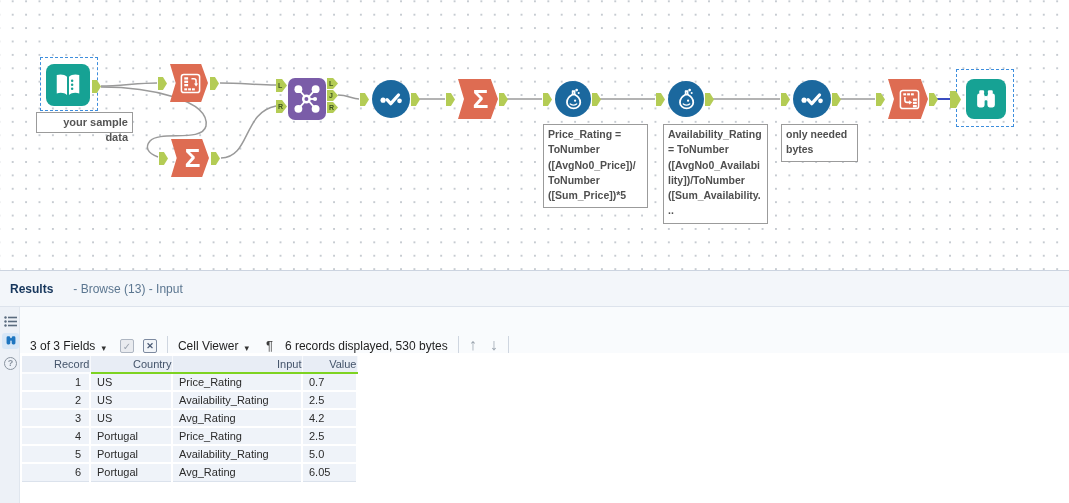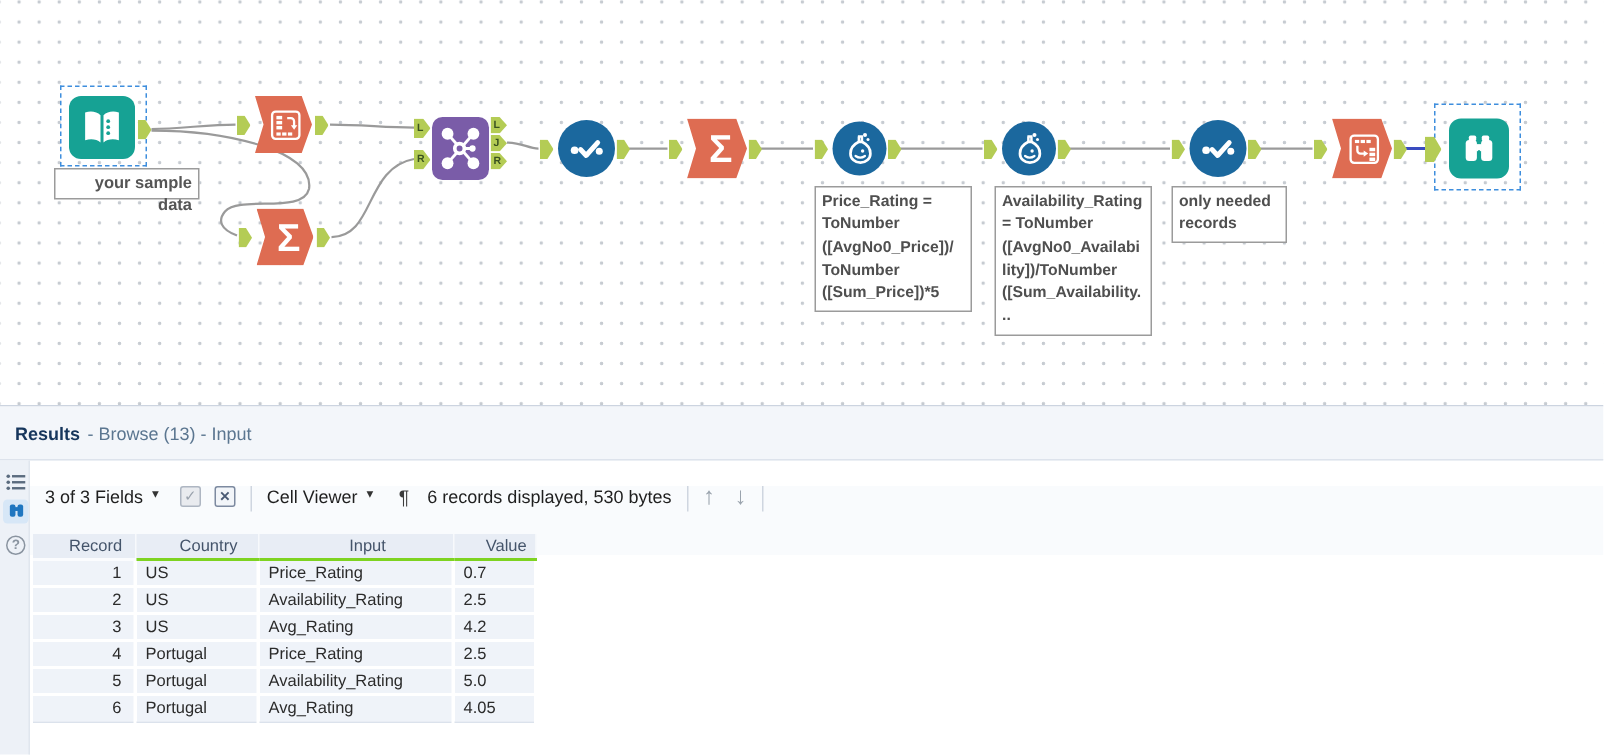--- a/index.html
+++ b/index.html
@@ -34,43 +34,43 @@
           font-size:10.5px; font-weight:600; line-height:15.3px; padding:2px 4px; white-space:pre-line; }
   .note.one { font-size:11px; font-weight:700; color:#555;text-align:right; }
 
   
   #results { position:absolute; left:0; top:270px; width:1069px; height:233px; background:#fff;
              border-top:1px solid #ccd4e0; }
   #results-header { position:absolute; left:0; top:0; width:1069px; height:36px; background:#f3f6fa;
                     border-bottom:1px solid #dde3ec; display:flex; align-items:center; padding-left:10px;
                     font-size:12px; }
   #results-header .t1 { font-weight:bold; color:#16365c; }
-  #results-header .t2 { color:#5b7690; margin-left:5px; }
+  #results-header .t2 { color:#5b7690; margin-left:20px; }
 
   #side-strip { position:absolute; left:0; top:36px; width:20px; height:197px; background:#edf1f7;
                 border-right:1px solid #e0e6ee; }
   .strip-ic { position:absolute; left:2px; width:17px; height:16px; display:flex; align-items:center;
               justify-content:center; cursor:pointer; }
   .strip-sel { background:#d7e7f7; border-radius:3px; }
   .help-circ { width:13px; height:13px; border:1.2px solid #8a94a0; border-radius:50%; color:#8a94a0;
                font-size:9px; font-weight:bold; display:flex; align-items:center; justify-content:center; }
 
-  #toolbar { position:absolute; left:20px; top:53px; width:1049px; height:46px; background:#f9fbfd;
-             display:flex; align-items:flex-start; font-size:12px; color:#1f1f1f; }
+  #toolbar { position:absolute; left:20px; top:36px; width:1049px; height:46px; background:#f9fbfd;
+             display:flex; align-items:flex-end; font-size:12px; color:#1f1f1f; }
   .caret { font-size:9px; color:#333; margin-left:6px; }
   .tb-sep { width:1px; height:17px; background:#cfd6e0; margin:0 10px; }
   .cb { width:14px; height:14px; border:1px solid #aeb6c2; background:#e9ebef; color:#9aa2ad;
         font-size:10px; display:flex; align-items:center; justify-content:center; border-radius:2px; }
   .xb { width:14px; height:14px; border:1px solid #7d8aa0; background:#f2f5f9; color:#4a5a74;
         font-size:9px; font-weight:bold; display:flex; align-items:center; justify-content:center; border-radius:2px; }
   .pil { color:#3c3c3c; font-size:13px; }
   .arrow { color:#9aa3ad; font-size:16px; line-height:1; cursor:pointer; }
 
   #grid { position:absolute; left:22px; top:85px; border-collapse:collapse; table-layout:fixed; }
-  #grid th { background:#e8edf5; color:#44546A; font-weight:normal; font-size:11px; text-align:center;
+  #grid th { background:#e8edf5; color:#44546A; font-weight:normal; font-size:11px; text-align:right;
              height:17px; padding:0 0 0 16px; border-right:1px solid #f7f9fc; }
   #grid th.grn { border-bottom:2px solid #7ED321; }
   #grid th.nogrn { border-bottom:2px solid #fbfcfe; }
   #grid td { background:#eff3f9; color:#2b2b2b; font-size:11px; height:18px; padding:0 6px;
              border-right:2px solid #fff; border-bottom:2px solid #fff; overflow:hidden; white-space:nowrap; }
   #grid td.num { text-align:right; padding-right:8px; }
   #grid tr:last-child td { border-bottom:1px solid #dbe2ec; }
 
   svg { display:block; }
 </style>
@@ -266,21 +266,21 @@
 ([AvgNo0_Price])/
 ToNumber
 ([Sum_Price])*5</div>
     <div class="note" style="left:663px; top:124px; width:105px; height:100px;">Availability_Rating
 = ToNumber
 ([AvgNo0_Availabi
 lity])/ToNumber
 ([Sum_Availability.
 ..</div>
     <div class="note" style="left:781px; top:124px; width:77px; height:38px;">only needed
-records</div>
+bytes</div>
   </div>
 
   <div id="results">
 
     <div id="results-header">
       <span class="t1">Results</span>
       <span class="t2">- Browse (13) - Input</span>
     </div>
 
     <div id="side-strip">
@@ -365,18 +365,18 @@
         <tr>
           <td class="num">5</td>
           <td>Portugal</td>
           <td>Availability_Rating</td>
           <td>5.0</td>
         </tr>
         <tr>
           <td class="num">6</td>
           <td>Portugal</td>
           <td>Avg_Rating</td>
-          <td>4.05</td>
+          <td>6.05</td>
         </tr>
       </tbody>
     </table>
   </div>
 </div>
 
 </body></html>

